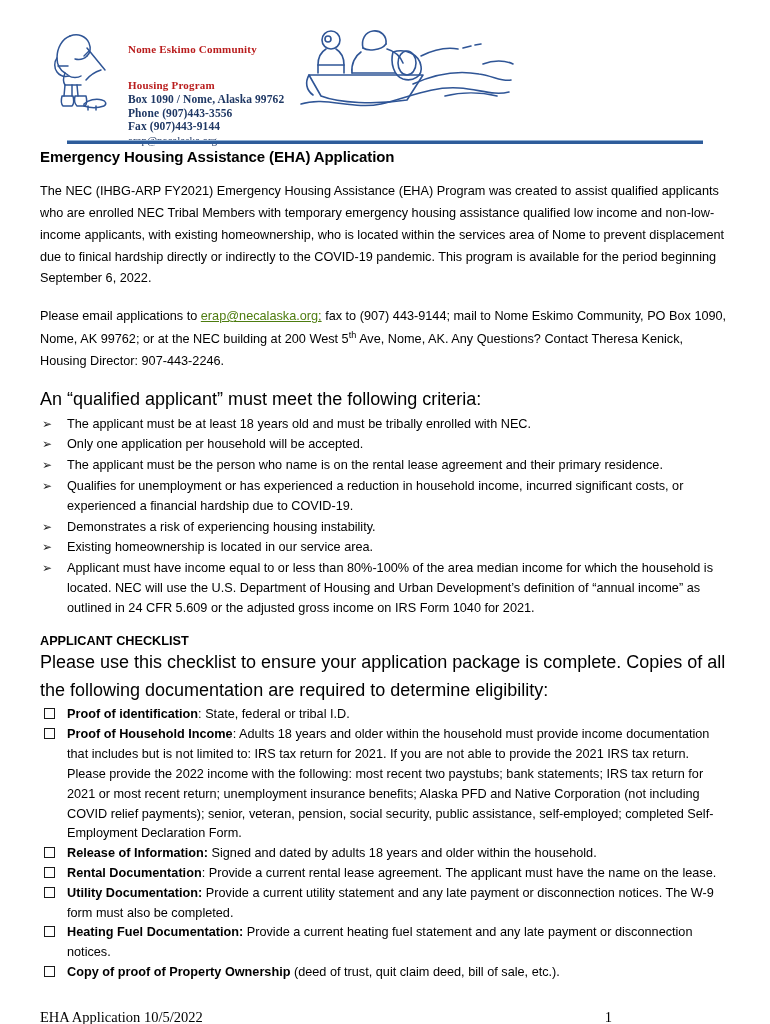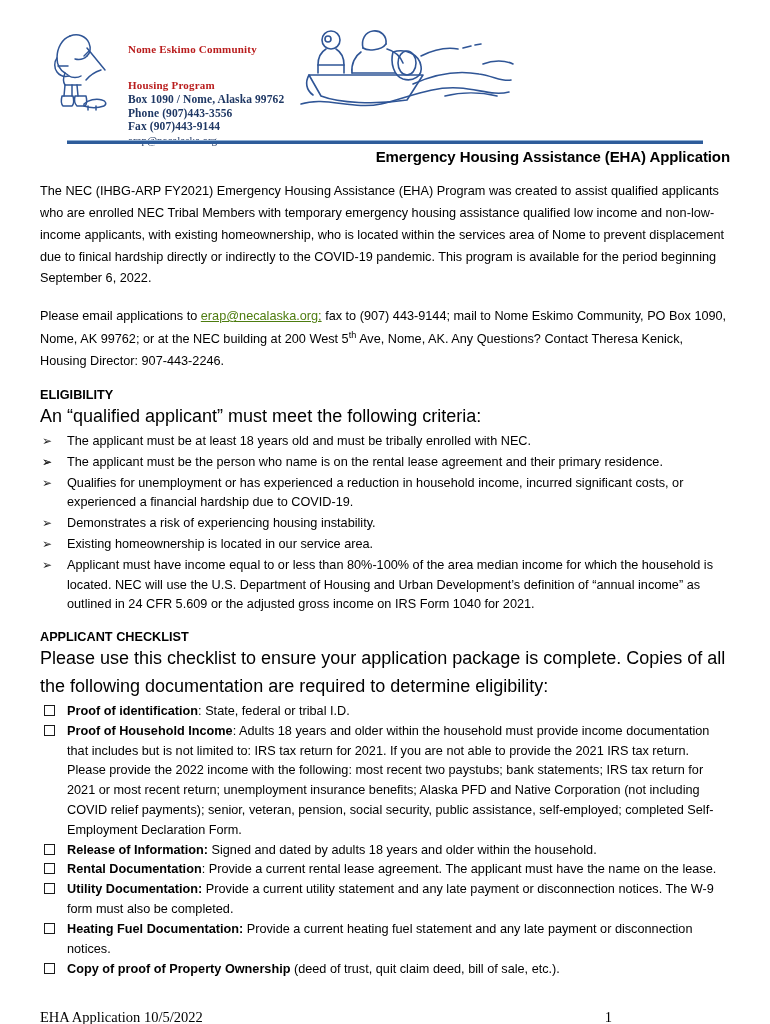--- a/index.html
+++ b/index.html
@@ -79,21 +79,21 @@
     left: 27px;
     top: 122px;
     width: 636px;
     height: 3px;
     background: #2E5C9A;
     border-top: 1px solid #8FAFD4;
   }
 
   
   .doc-title {
-    text-align: right;
+    text-align: left;
     font-size: 15px;
     font-weight: bold;
     margin-top: 30px;
     letter-spacing: -0.1px;
   }
 
   .para {
     font-size: 12.7px;
     line-height: 1.72;
     margin-top: 16px;
@@ -241,26 +241,25 @@
 
     <div class="rule"></div>
   </div>
 
   <div class="doc-title">Emergency Housing Assistance (EHA) Application</div>
 
   <p class="para">The NEC (IHBG-ARP FY2021) Emergency Housing Assistance (EHA) Program was created to assist qualified applicants who are enrolled NEC Tribal Members with temporary emergency housing assistance qualified low income and non-low-income applicants, with existing homeownership, who is located within the services area of Nome to prevent displacement due to finical hardship directly or indirectly to the COVID-19 pandemic. This program is available for the period beginning September 6, 2022.</p>
 
   <p class="para"><span>Please email applications to </span><a class="email" href="#">erap@necalaska.org;</a><span> fax to (907) 443-9144; mail to Nome Eskimo Community, PO Box 1090, Nome, AK 99762; or at the NEC building at 200 West 5</span><sup>th</sup><span> Ave, Nome, AK. Any Questions? Contact Theresa Kenick, Housing Director: 907-443-2246.</span></p>
 
-  <div class="section-head">ELIGIBILITY</div>
   <div class="section-lead">An “qualified applicant” must meet the following criteria:</div>
 
   <ul class="arrow-list">
     <li><span class="marker">➢</span><span>The applicant must be at least 18 years old and must be tribally enrolled with NEC.</span></li>
-    <li><span class="marker">➢</span></li>
+    <li><span class="marker">➢</span><span>Only one application per household will be accepted.</span></li>
     <li><span class="marker">➢</span><span>The applicant must be the person who name is on the rental lease agreement and their primary residence.</span></li>
     <li><span class="marker">➢</span><span>Qualifies for unemployment or has experienced a reduction in household income, incurred significant costs, or experienced a financial hardship due to COVID-19.</span></li>
     <li><span class="marker">➢</span><span>Demonstrates a risk of experiencing housing instability.</span></li>
     <li><span class="marker">➢</span><span>Existing homeownership is located in our service area.</span></li>
     <li><span class="marker">➢</span><span>Applicant must have income equal to or less than 80%-100% of the area median income for which the household is located. NEC will use the U.S. Department of Housing and Urban Development’s definition of “annual income” as outlined in 24 CFR 5.609 or the adjusted gross income on IRS Form 1040 for 2021.</span></li>
   </ul>
 
   <div class="section-head">APPLICANT CHECKLIST</div>
   <div class="section-lead">Please use this checklist to ensure your application package is complete. Copies of all the following documentation are required to determine eligibility:</div>
 

